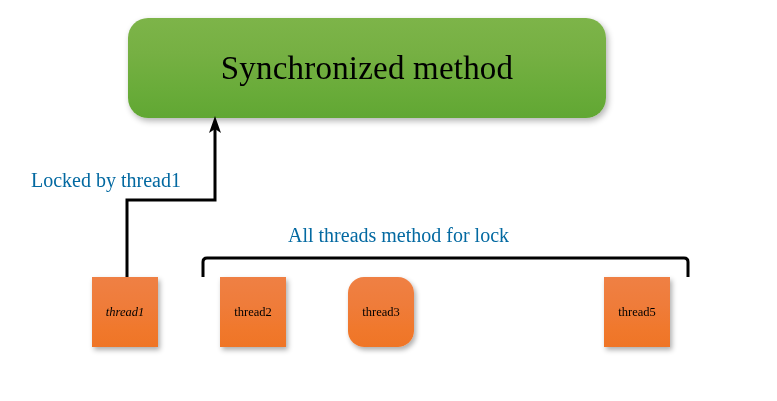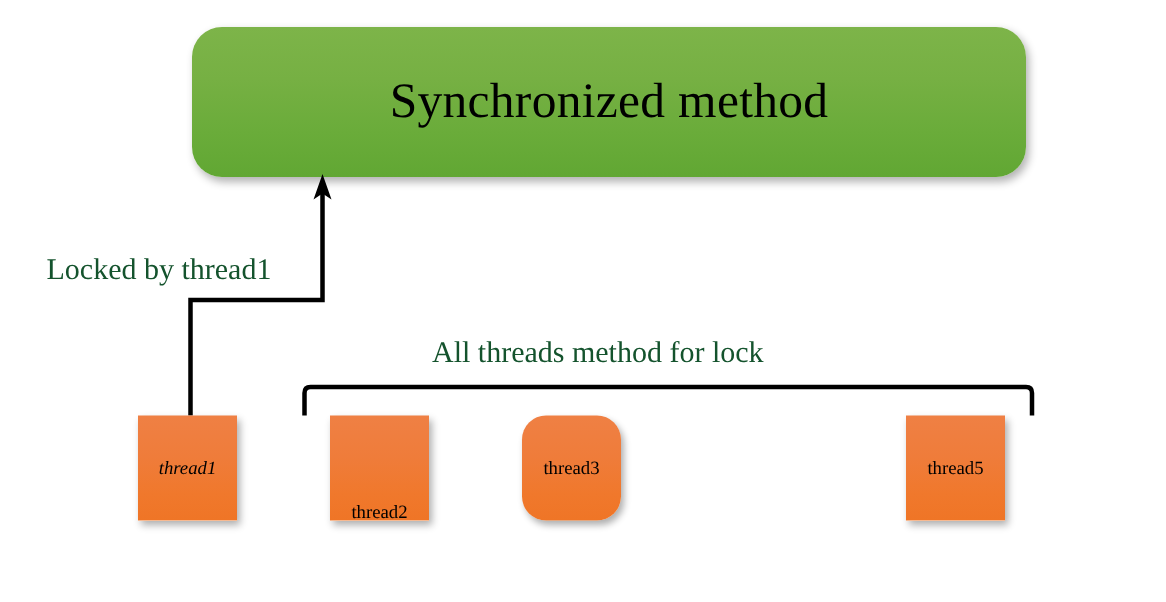--- a/index.html
+++ b/index.html
@@ -21,21 +21,21 @@
     top: 0;
     width: 777px;
     height: 401px;
   }
 
   
   .sync-box {
     position: absolute;
     left: 128px;
     top: 18px;
-    width: 556px;
+    width: 478px;
     height: 100px;
     border-radius: 20px;
     background: linear-gradient(to bottom, #7db449 0%, #76b043 35%, #6aac3a 70%, #61a733 100%);
     box-shadow: 2px 3px 6px rgba(0,0,0,0.30);
     display: flex;
     align-items: center;
     justify-content: center;
     box-sizing: border-box;
   }
   .sync-box-label {
@@ -59,31 +59,31 @@
     justify-content: center;
     box-sizing: border-box;
   }
   .thread-label {
     font-size: 12.5px;
     line-height: 1;
     color: #000000;
     white-space: nowrap;
   }
   .t1 { left: 92px; font-style: italic; }
-  .t2 { left: 220px; align-items: flex-end; }
+  .t2 { left: 220px; }
   .t3 { left: 348px; border-radius: 16px; }
   .t4 { left: 476px; }
   .t5 { left: 604px; }
 
   
   .free-label {
     position: absolute;
     font-size: 20px;
     line-height: 1;
-    color: #14532d;
+    color: #0369a1;
     white-space: nowrap;
     text-align: center;
   }
   .locked-label { left: 31px; top: 170px; }
   .waiting-label { left: 288px; top: 225px; }
 
   
   #connectors {
     position: absolute;
     left: 0;

